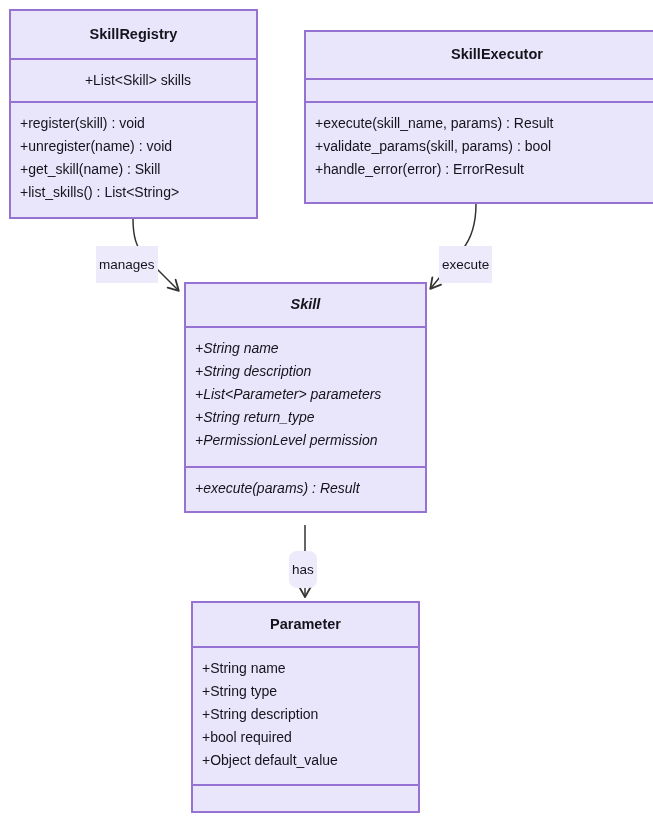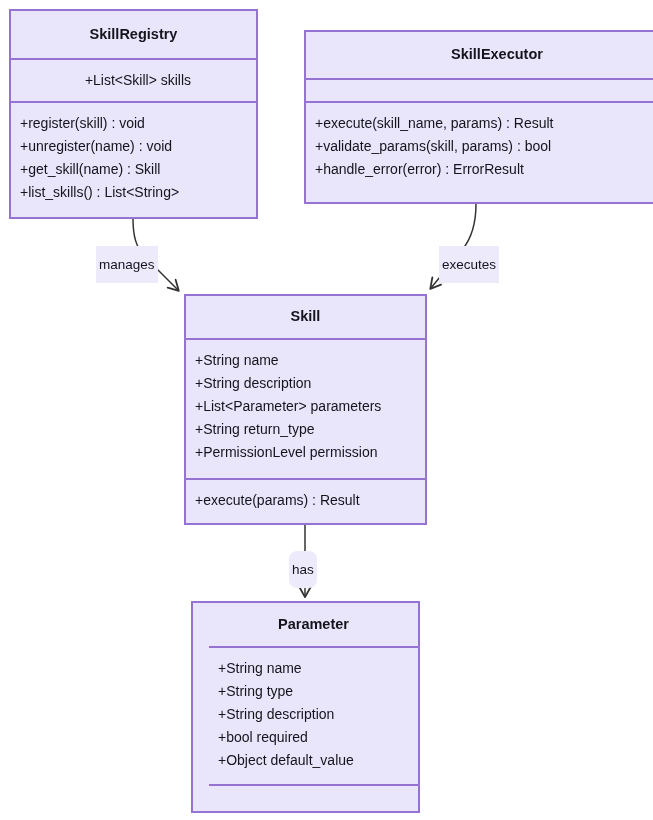--- a/index.html
+++ b/index.html
@@ -87,27 +87,27 @@
   #class-skillregistry .c-attrs { height: 43px; text-align: center; }
   #class-skillregistry .c-ops   { height: 116px; }
 
   
   #class-skillexecutor { left: 304px; top: 30px; width: 386px; height: 174px; }
   #class-skillexecutor .c-title { height: 46px; }
   #class-skillexecutor .c-attrs { height: 23px; }
   #class-skillexecutor .c-ops   { height: 101px; }
 
   
-  #class-skill { left: 184px; top: 294px; width: 243px; height: 231px; }
+  #class-skill { left: 184px; top: 282px; width: 243px; height: 231px; font-style: italic; }
   #class-skill .c-title { height: 42px; }
   #class-skill .c-attrs { height: 140px; }
   #class-skill .c-ops   { height: 45px; }
 
   
-  #class-parameter { left: 191px; top: 601px; width: 229px; height: 212px; padding-left: 16px; }
+  #class-parameter { left: 191px; top: 601px; width: 229px; height: 212px; }
   #class-parameter .c-title { height: 43px; }
   #class-parameter .c-attrs { height: 138px; }
   #class-parameter .c-ops   { height: 27px; }
 
   
   #label-manages  { left: 96px;  top: 246px; }
   #label-executes { left: 439px; top: 246px; }
   #label-has      { left: 289px; top: 551px; border-radius: 8px; }
 </style>
 </head>
@@ -196,16 +196,16 @@
         <li>+bool required</li>
         <li>+Object default_value</li>
       </ul>
     </div>
     <div class="compartment c-ops">
       <div class="empty-compartment"></div>
     </div>
   </div>
 
   <div class="edge-label" id="label-manages">manages</div>
-  <div class="edge-label" id="label-executes">executes</div>
+  <div class="edge-label" id="label-executes">execute</div>
   <div class="edge-label" id="label-has">has</div>
 
 </div>
 
 </body></html>

